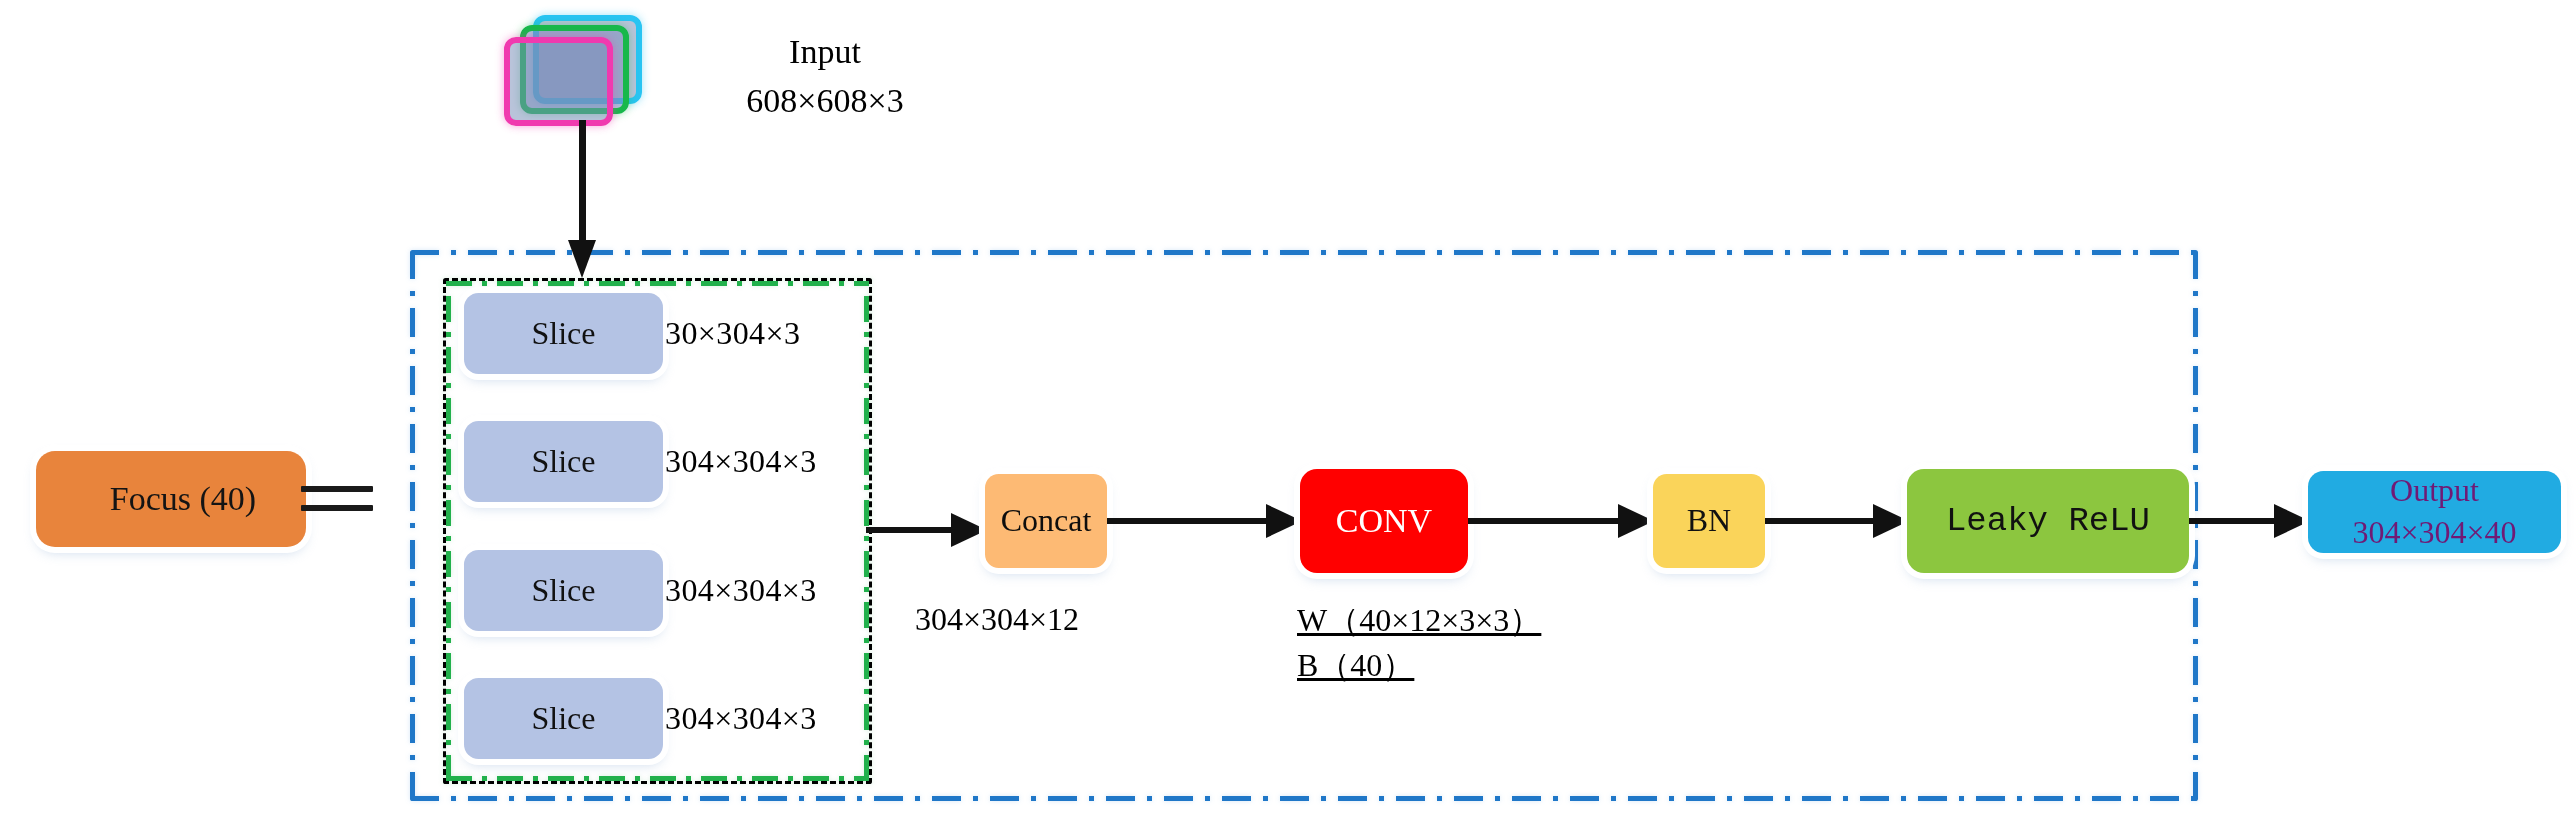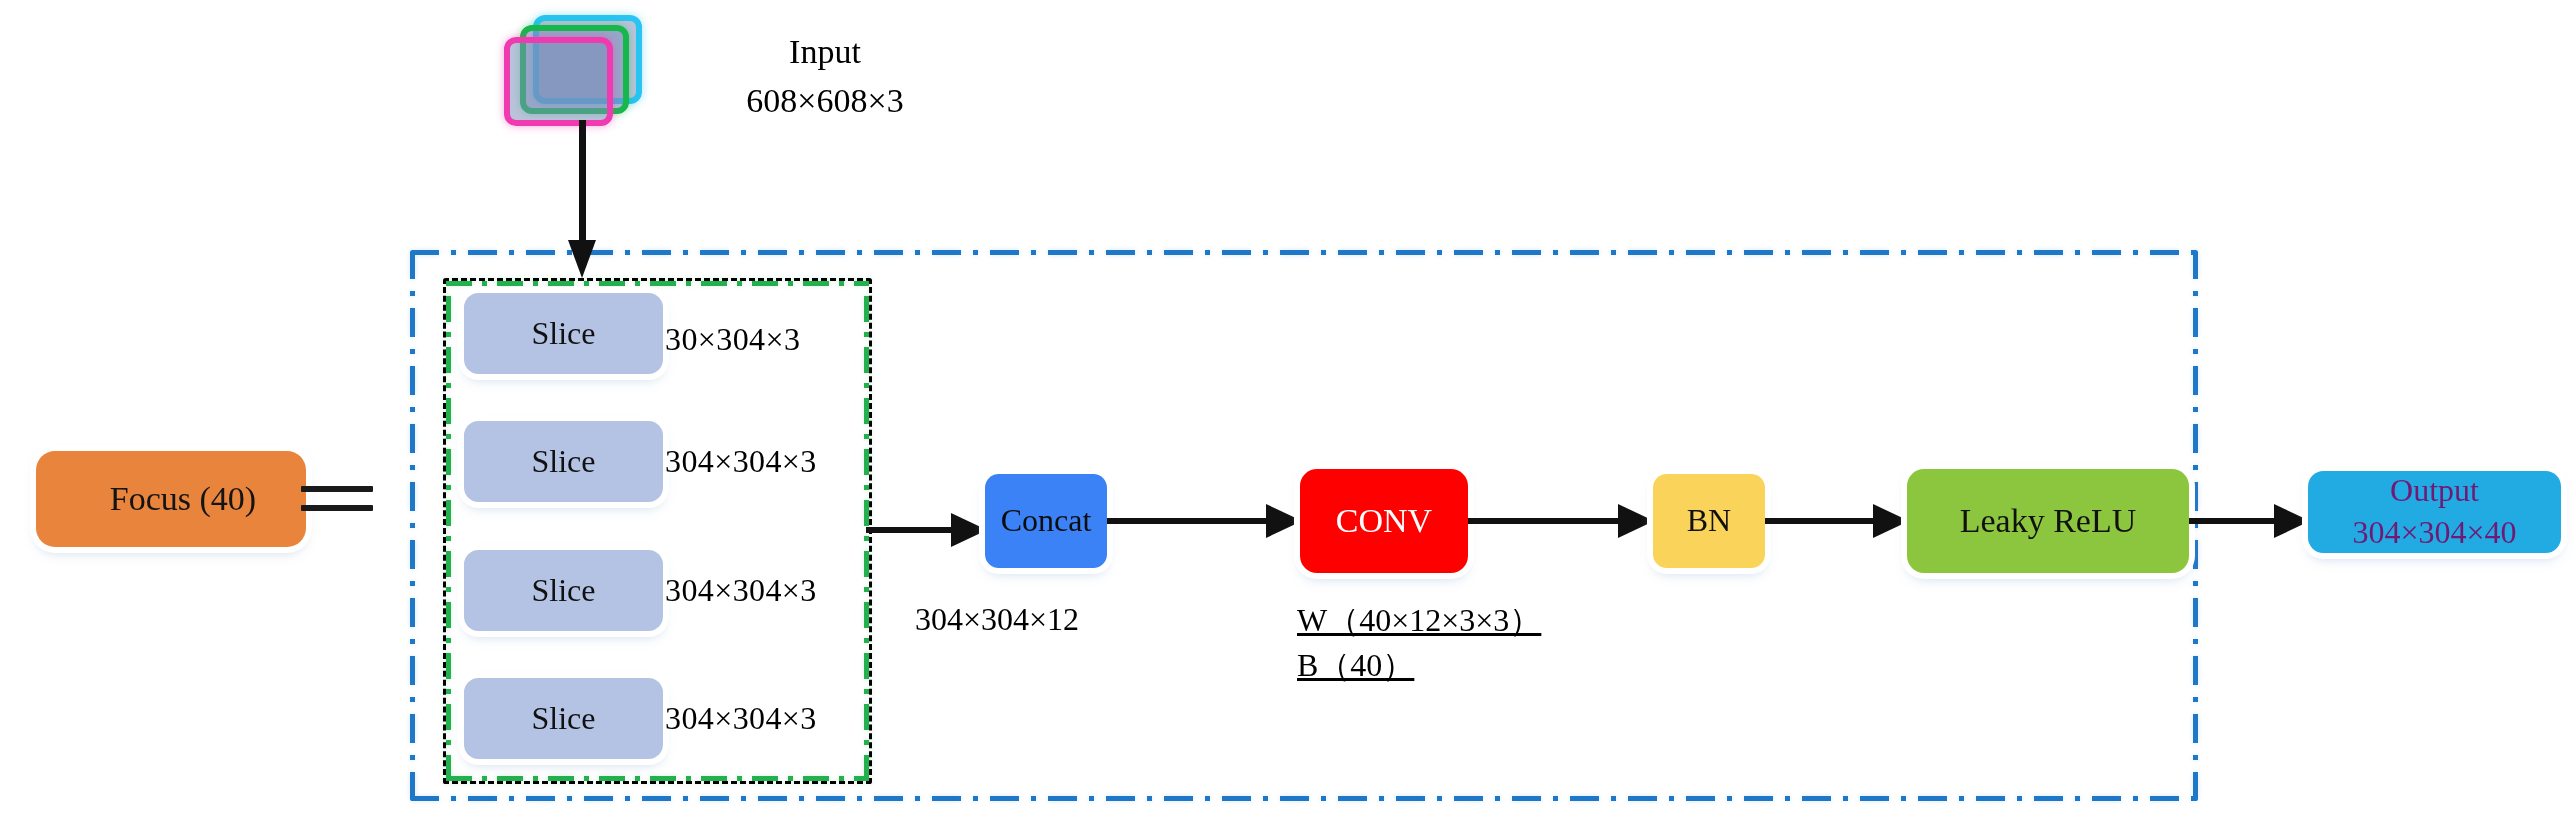--- a/index.html
+++ b/index.html
@@ -92,24 +92,24 @@
     left:464px;width:199px;height:81px;
     background:#B4C3E4;color:#111;font-size:32px;border-radius:14.5px;
   }
   .slice-label{
     position:absolute;left:665px;width:205px;height:81px;
     display:flex;align-items:center;justify-content:flex-start;
     font-size:32px;letter-spacing:0.4px;
   }
 
   
-  #concat-node{left:985px;top:474px;width:122px;height:94px;background:#3b82f6;color:#0d0d0d;font-size:32px;border-radius:13.7px;}
+  #concat-node{left:985px;top:474px;width:122px;height:94px;background:#fdba74;color:#0d0d0d;font-size:32px;border-radius:13.7px;}
   #conv-node{left:1300px;top:469px;width:168px;height:104px;background:#FF0000;color:#ffffff;font-size:34px;border-radius:17px;}
   #bn-node{left:1653px;top:474px;width:112px;height:94px;background:#FAD45A;color:#111;font-size:32px;border-radius:13.7px;}
-  #relu-node{left:1907px;top:469px;width:282px;height:104px;background:#8CC63F;color:#111;font-size:34px;border-radius:17px;}
+  #relu-node{left:1907px;top:469px;width:282px;height:104px;background:#8CC63F;color:#111;font-size:34px;border-radius:17px;font-family:Liberation Mono, monospace;}
   #output-node{left:2308px;top:471px;width:253px;height:82px;background:#21ABE2;color:#701a75;font-size:32px;border-radius:15.4px;white-space:pre-line;line-height:1.3;}
 
   
   .caption{
     position:absolute;text-align:left;font-size:32px;line-height:1.42;white-space:pre-line;
   }
   #concat-caption{left:915px;top:597px;width:265px;}
   #conv-caption{left:1297px;top:598px;width:303px;text-decoration:underline;}
 
   
@@ -162,21 +162,21 @@
 
   <div class="abs" id="input-caption">Input
 608×608×3</div>
 
   <div class="abs" id="input-arrow">
     <span class="shaft"></span>
     <span class="head"></span>
   </div>
 
   <div class="node slice-node" style="top:293px;">Slice</div>
-  <div class="slice-label" style="top:299px;text-align:right;">30×304×3</div>
+  <div class="slice-label" style="top:293px;text-align:right;">30×304×3</div>
 
   <div class="node slice-node" style="top:421px;">Slice</div>
   <div class="slice-label" style="top:421px;">304×304×3</div>
 
   <div class="node slice-node" style="top:550px;">Slice</div>
   <div class="slice-label" style="top:550px;">304×304×3</div>
 
   <div class="node slice-node" style="top:678px;">Slice</div>
   <div class="slice-label" style="top:678px;">304×304×3</div>
 

